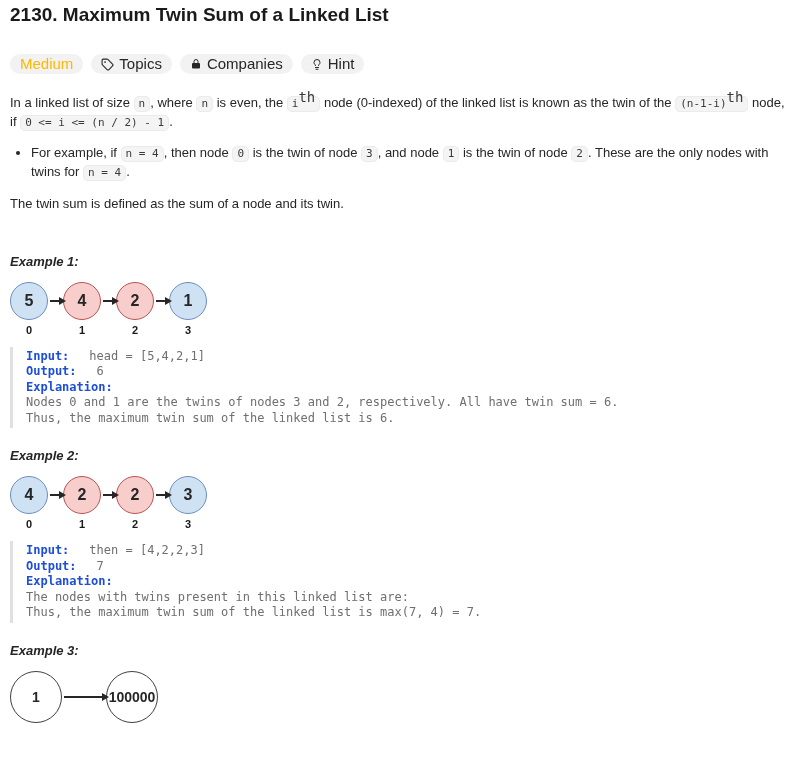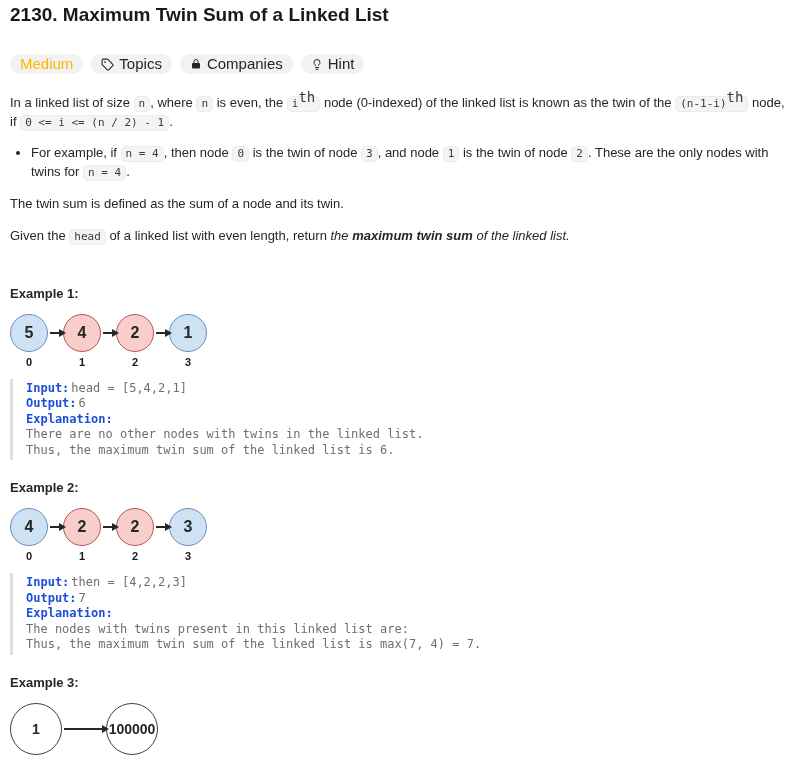--- a/index.html
+++ b/index.html
@@ -19,40 +19,40 @@
   .desc li{line-height:1.45;}
   b{font-weight:400;}
   i{font-style:italic;}
   .bi{font-weight:700;font-style:italic;}
   code.inline{
     font-family:"DejaVu Sans Mono", monospace;font-size:11px;color:#3a3a3a;
     background:#f4f4f5;border:1px solid #ebebec;border-radius:5px;
     padding:0 4px 1px;white-space:nowrap;
   }
   code.inline sup{font-size:14px;margin-top:8px;}
-  .example-heading{font-weight:700;font-size:13px;margin:20px 0 0;}
+  .example-heading{font-weight:700;font-size:13px;margin:20px 0 0;font-style:italic;}
   .examples .example:first-child .example-heading{margin-top:40px;}
   .diagram{display:flex;align-items:flex-start;margin:13px 0 11px;}
   .ncol{display:flex;flex-direction:column;align-items:center;}
   .circle{width:38px;height:38px;border-radius:50%;display:flex;align-items:center;
     justify-content:center;font-weight:700;font-size:16px;border:1.5px solid #404040;
     box-sizing:border-box;background:#fff;}
   .circle[data-color="blue"]{background:#cfe2f3;border-color:#6c8ebf;}
   .circle[data-color="pink"]{background:#f8cecc;border-color:#b85450;}
   .circle[data-color="white"]{background:#ffffff;border-color:#404040;}
   .idx{margin-top:4px;font-size:11px;font-weight:700;color:#1a1a1a;}
   .arrow{position:relative;width:11px;height:2px;background:#262626;margin:18px 2px 0;}
   .arrow::after{content:"";position:absolute;right:-5px;top:-3px;width:0;height:0;
     border-left:7px solid #262626;border-top:4px solid transparent;border-bottom:4px solid transparent;}
   .diagram.big .circle{width:52px;height:52px;font-size:14px;border-width:1.5px;}
   .diagram.big .arrow{width:40px;margin-top:25px;}
   .io-block{border-left:3px solid #e0e0e0;padding:2px 0 2px 13px;
     font-family:"DejaVu Sans Mono", monospace;font-size:12px;line-height:15.5px;color:#6f6f6f;}
   .io-block .lbl{font-weight:700;color:#1d4ed8;}
-  .io-block .val{margin-left:2px;}
+  .io-block .val{margin-left:20px;}
 </style>
 </head>
 <body>
 
 <div class="page">
 
   <h1>2130. Maximum Twin Sum of a Linked List</h1>
 
   <div class="badges">
     <span class="badge difficulty">Medium</span>
@@ -88,21 +88,20 @@
 
   <div class="desc">
     <p><span>In a linked list of size </span><code class="inline">n</code><span>, where </span><code class="inline">n</code><span> is </span><b>even</b><span>, the </span><code class="inline"><span>i</span><sup>th</sup></code><span> node (</span><b>0-indexed</b><span>) of the linked list is known as the </span><b>twin</b><span> of the </span><code class="inline"><span>(n-1-i)</span><sup>th</sup></code><span> node, if </span><code class="inline">0 &lt;= i &lt;= (n / 2) - 1</code><span>.</span></p>
 
     <ul>
       <li><span>For example, if </span><code class="inline">n = 4</code><span>, then node </span><code class="inline">0</code><span> is the twin of node </span><code class="inline">3</code><span>, and node </span><code class="inline">1</code><span> is the twin of node </span><code class="inline">2</code><span>. These are the only nodes with twins for </span><code class="inline">n = 4</code><span>.</span></li>
     </ul>
 
     <p><span>The </span><b>twin sum</b><span> is defined as the sum of a node and its twin.</span></p>
 
-    <p><span>Given the </span><code class="inline">head</code><span> of a linked list with even length, return </span><i>the </i><span class="bi">maximum twin sum</span><i> of the linked list.</i></p>
   </div>
 
   <div class="examples">
 
     <section class="example">
       <div class="example-heading">Example 1:</div>
       <div class="diagram">
         <div class="ncol">
           <div class="circle" data-color="blue">
               <span>5</span>
@@ -128,21 +127,21 @@
           <div class="circle" data-color="blue">
               <span>1</span>
             </div>
           <div class="idx">3</div>
         </div>
       </div>
       <div class="io-block">
         <div><span class="lbl">Input:</span><span class="val">head = [5,4,2,1]</span></div>
         <div><span class="lbl">Output:</span><span class="val">6</span></div>
         <div><span class="lbl">Explanation:</span></div>
-        <div>There are no other nodes with twins in the linked list.</div>
+        <div>Nodes 0 and 1 are the twins of nodes 3 and 2, respectively. All have twin sum = 6.</div>
         <div>Thus, the maximum twin sum of the linked list is 6.</div>
       </div>
     </section>
 
     <section class="example">
       <div class="example-heading">Example 2:</div>
       <div class="diagram">
         <div class="ncol">
           <div class="circle" data-color="blue">
               <span>4</span>

